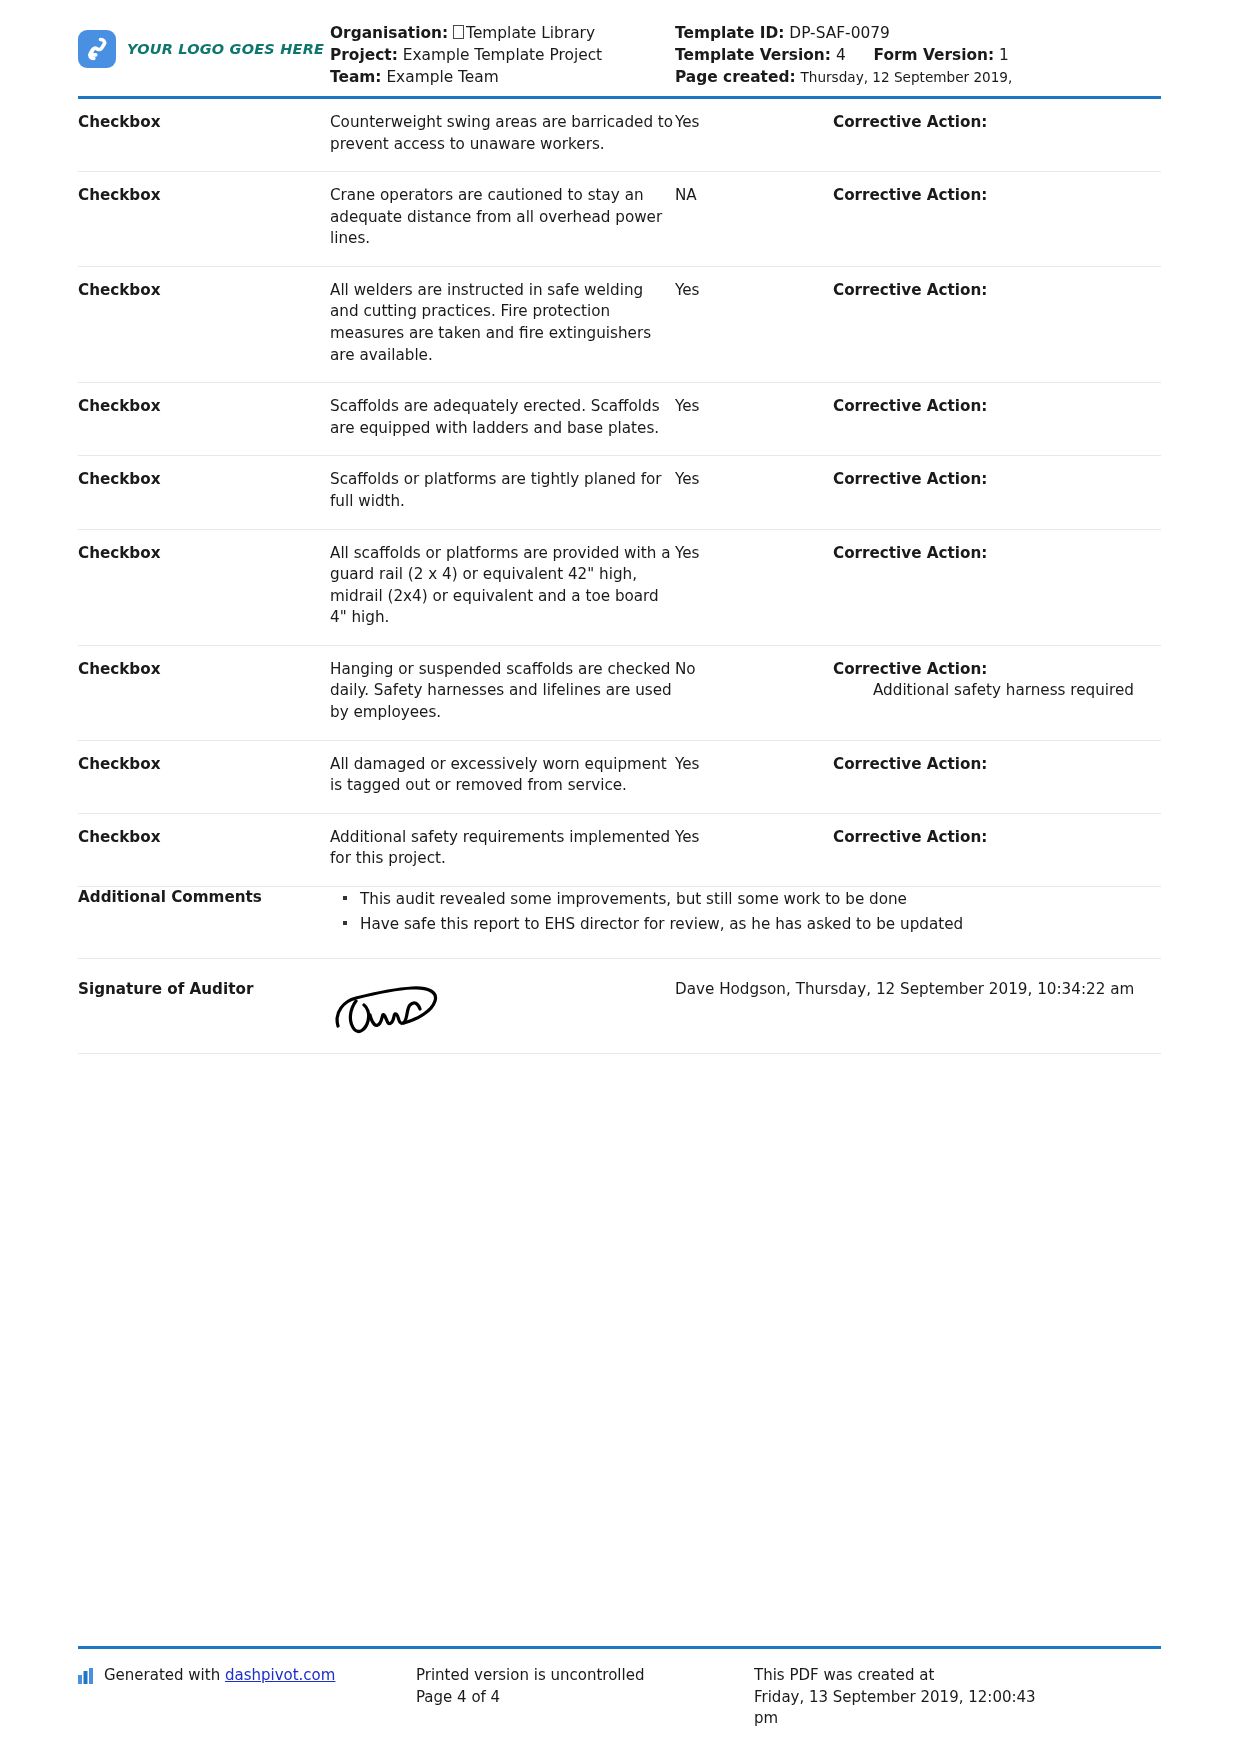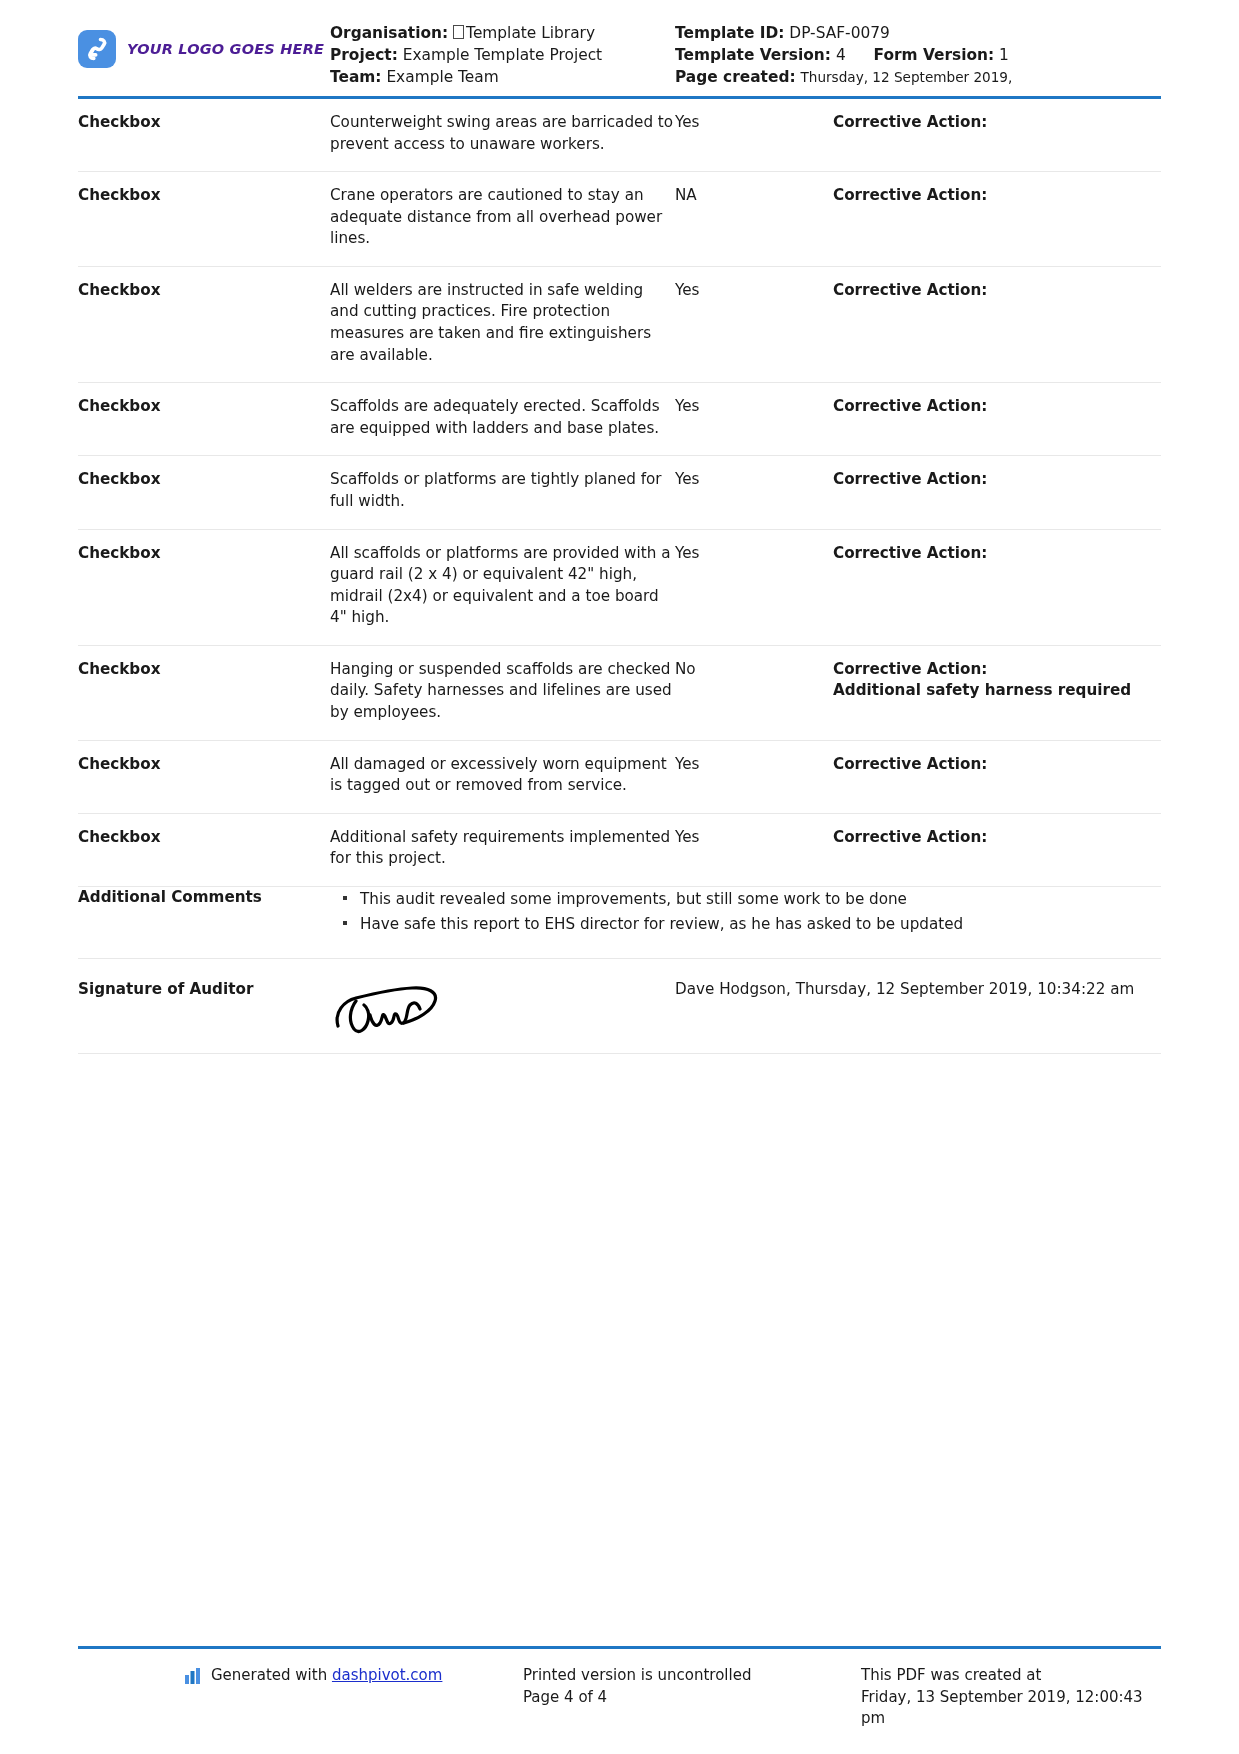--- a/index.html
+++ b/index.html
@@ -42,21 +42,21 @@
     width: 38px;
     height: 38px;
     border-radius: 9px;
     background: #4a90e2;
     position: relative;
     flex: 0 0 38px;
   }
   .logo-mark svg { position: absolute; left: 0; top: 0; }
   .logo-text {
     margin-left: 11px;
-    color: #4c1d95;
+    color: #0f766e;
     font-style: italic;
     font-weight: bold;
     font-size: 14.5px;
     letter-spacing: .2px;
     white-space: nowrap;
   }
   .meta-col {
     font-size: 15.4px;
     line-height: 1.44;
   }
@@ -88,21 +88,21 @@
     vertical-align: top;
     padding: 13px 0 16px 0;
     font-size: 15.2px;
     line-height: 1.42;
   }
   .c-label { width: 252px; font-weight: bold; padding-right: 10px; }
   .c-desc  { width: 345px; padding-right: 26px; }
   .c-ans   { width: 158px; }
   .c-corr  { width: auto; }
   .corr-title { font-weight: bold; }
-  .corr-note { font-weight: bold; }
+  .corr-note { font-weight: normal; margin-left: 40px; }
 
   
   .comments-row td { padding-top: 0; padding-bottom: 22px; }
   .comments-list {
     margin: 0;
     padding-left: 30px;
     list-style: none;
     font-size: 15.2px;
     line-height: 1.62;
   }
@@ -125,21 +125,21 @@
   .sig-meta { font-size: 15.2px; white-space: nowrap; }
 
   
   .footer {
     position: absolute;
     left: 78px;
     right: 78px;
     bottom: 24px;
   }
   .footer .rule-blue { margin-bottom: 16px; }
-  .footer-cols { display: flex; font-size: 15px; line-height: 1.45; justify-content: flex-end; }
+  .footer-cols { display: flex; font-size: 15px; line-height: 1.45; }
   .f-col-1 { flex: 0 0 338px; display: flex; align-items: flex-start; }
   .f-col-2 { flex: 0 0 338px; }
   .f-col-3 { flex: 1 1 auto; max-width: 300px; }
   .bars-icon { margin-right: 8px; display: inline-block; line-height: 0; padding-top: 3px; }
   .dp-link { color: #1b2ecc; text-decoration: underline; }
 </style>
 </head>
 <body>
 
 <div class="page">

